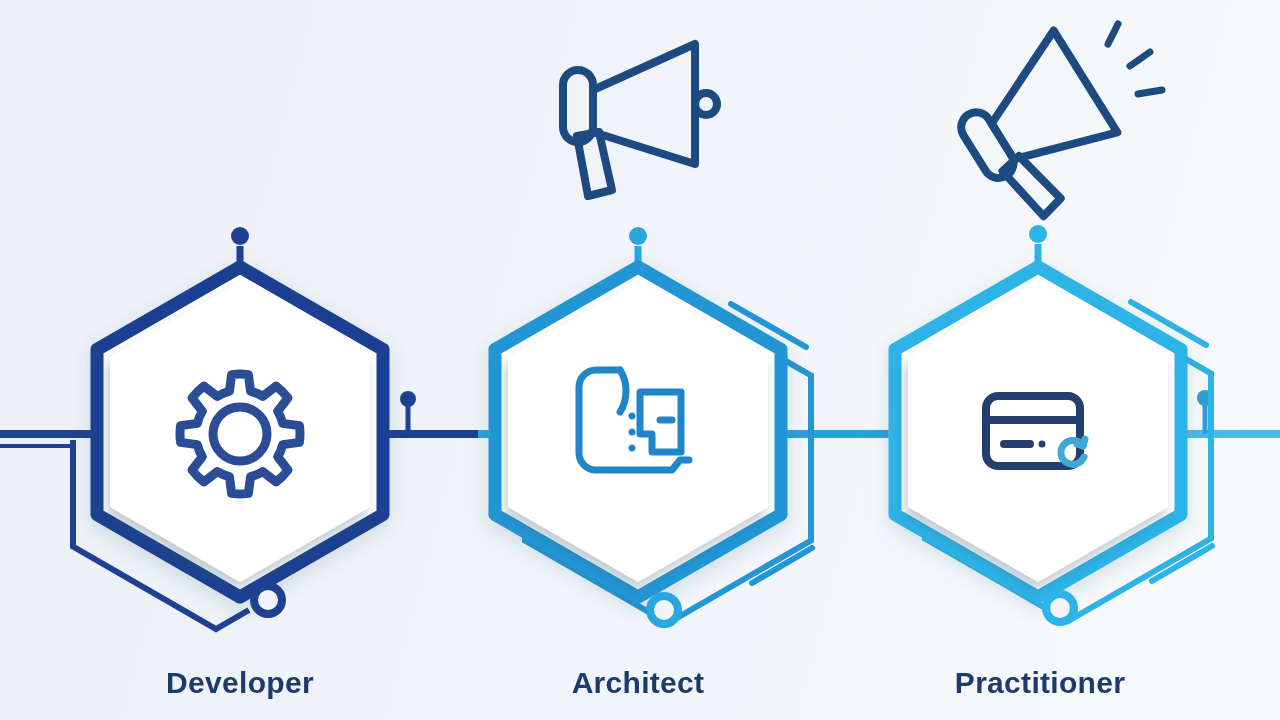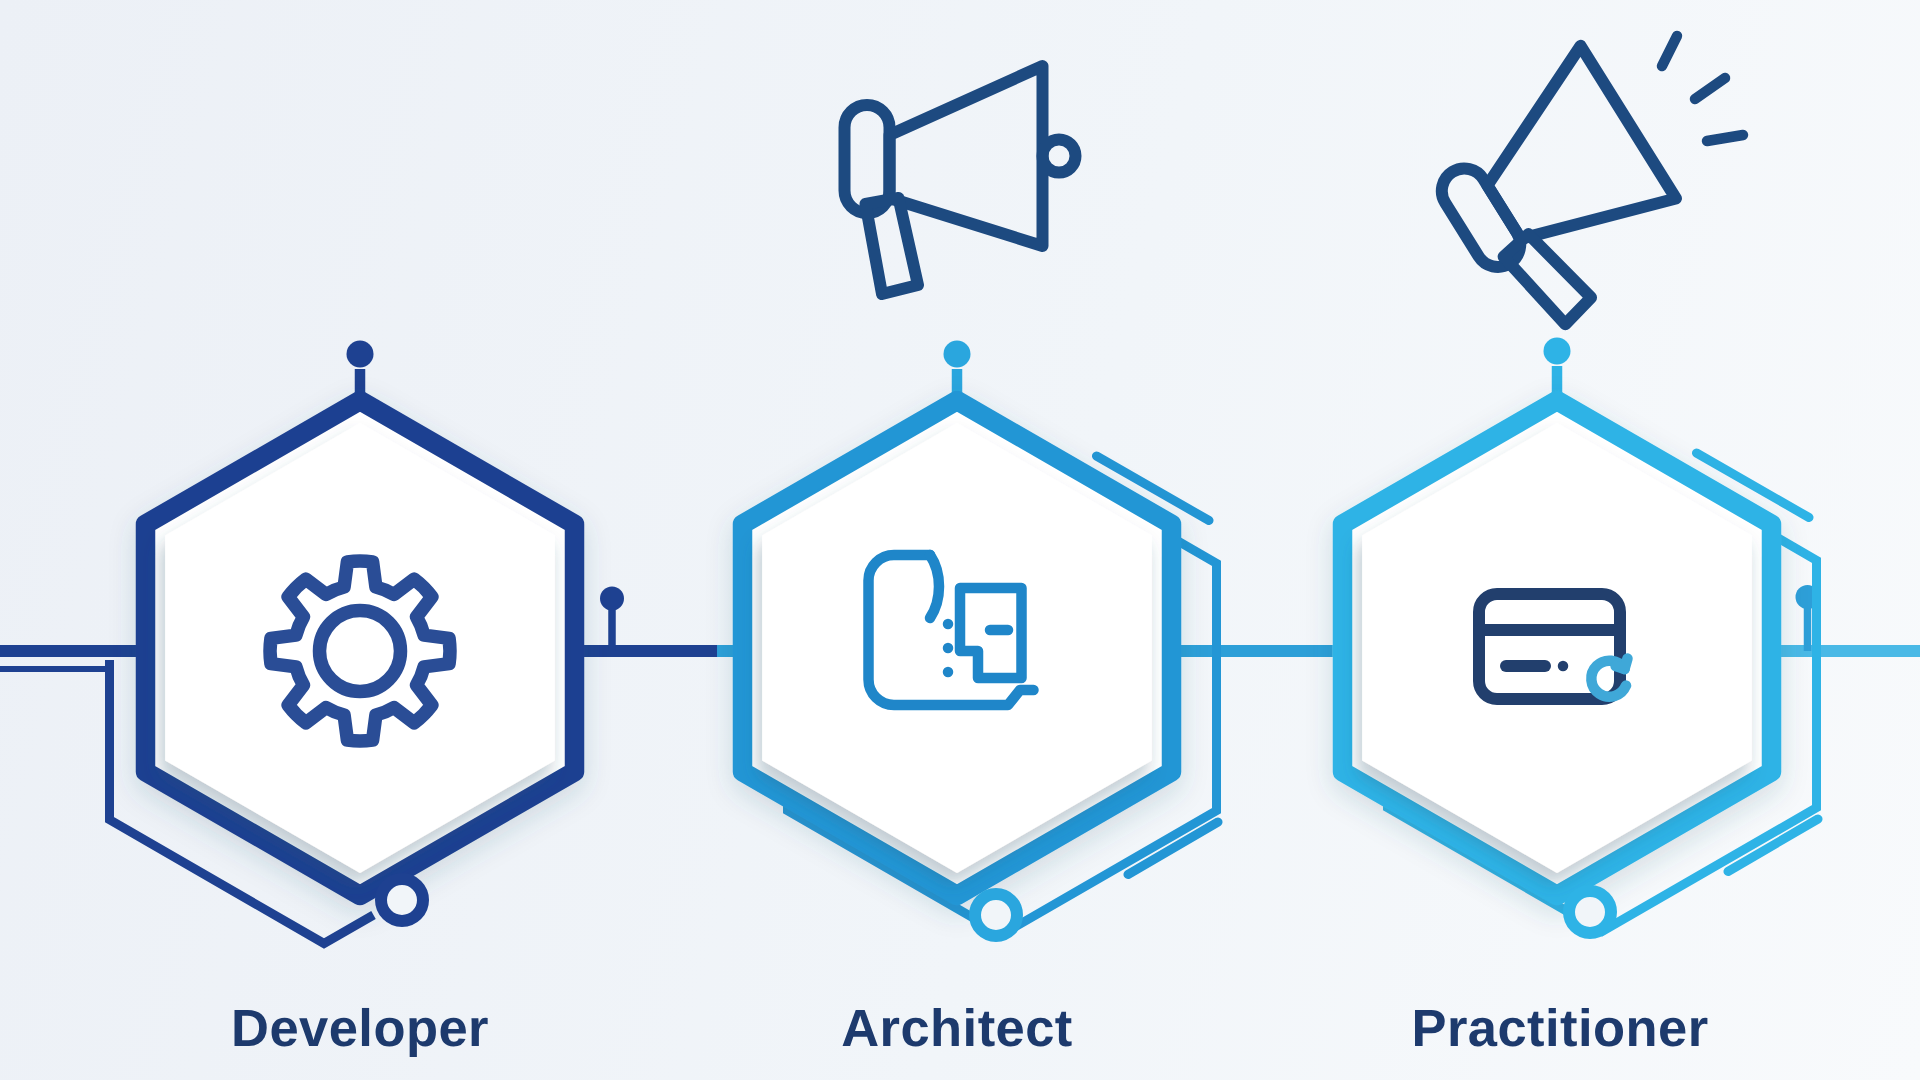--- a/index.html
+++ b/index.html
@@ -8,21 +8,21 @@
     position:relative;
     width:1280px;height:720px;
     overflow:hidden;
     background:linear-gradient(105deg,#ecf0f6 0%,#f1f5f9 55%,#f8fafc 100%);
   }
   .stage svg{position:absolute;left:0;top:0;}
   .node-label{
     position:absolute;
     top:666px;
     transform:translateX(-50%);
-    font-size:35px;
+    font-size:30px;
     font-weight:700;
     letter-spacing:0.3px;
     color:#1d3a6d;
     white-space:nowrap;
   }
 </style>
 </head>
 <body>
 
 <div class="stage">

